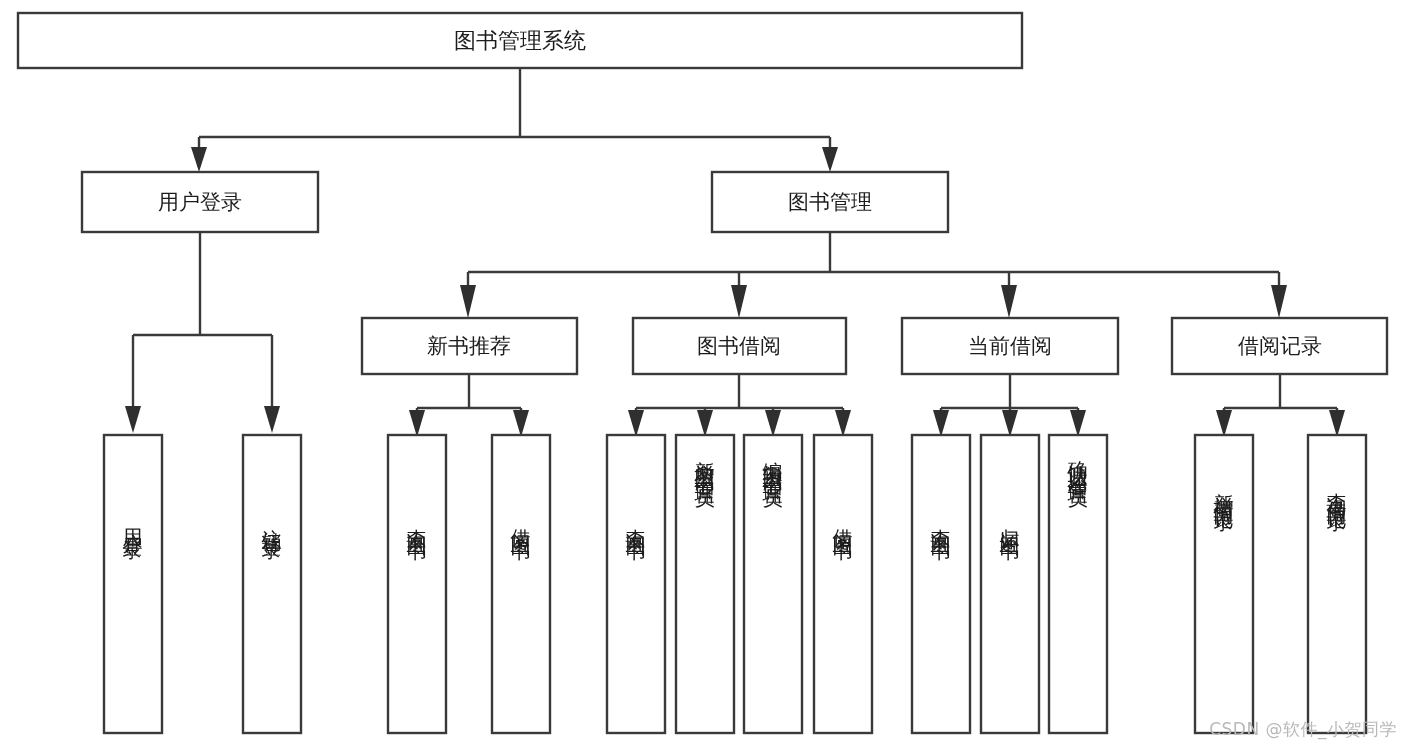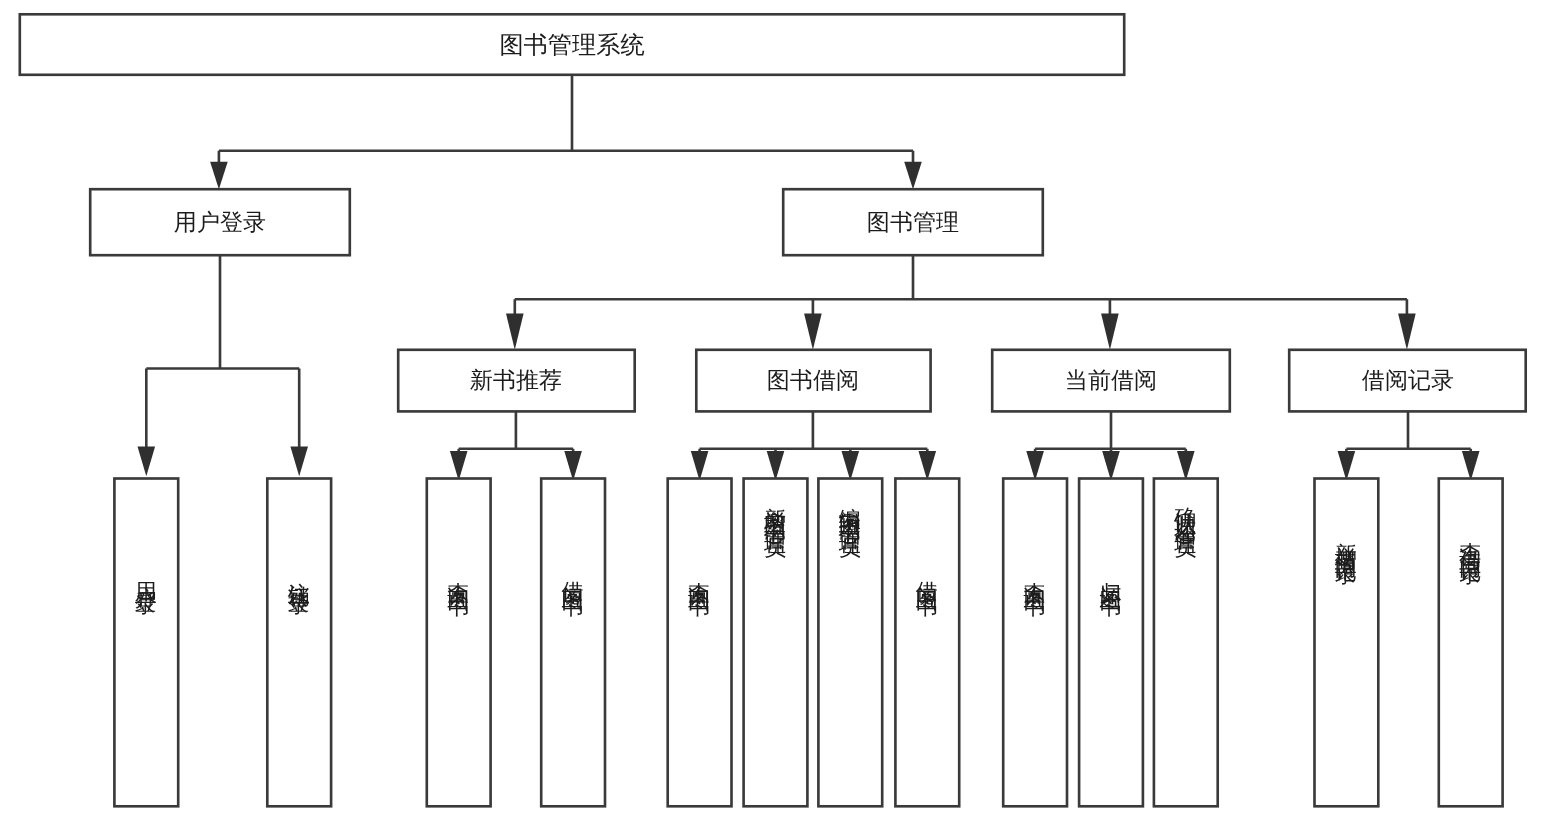--- a/index.html
+++ b/index.html
@@ -244,14 +244,15 @@
     <span class="leaf-label" style="margin-top:10px;">确认归还（管理员）</span>
   </div>
 
   <div class="leaf-label-wrap" style="left:1195px; top:435px; width:58px; height:298px;">
     <span class="leaf-label" style="margin-top:42px;">新增借阅记录</span>
   </div>
   <div class="leaf-label-wrap" style="left:1308px; top:435px; width:58px; height:298px;">
     <span class="leaf-label" style="margin-top:42px;">查询借阅记录</span>
   </div>
 
+  <div class="watermark">CSDN @软件_小贺同学</div>
 
 </div>
 
 </body></html>

